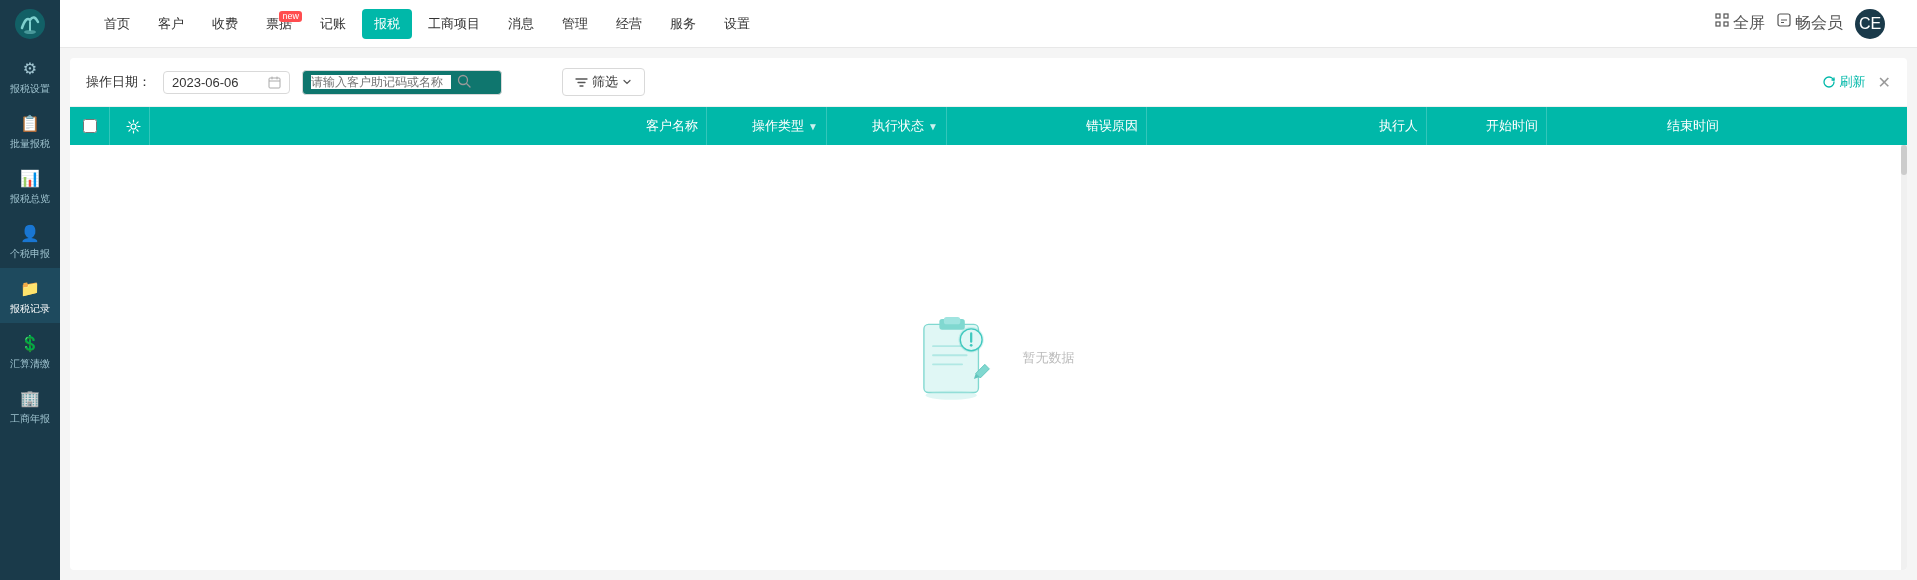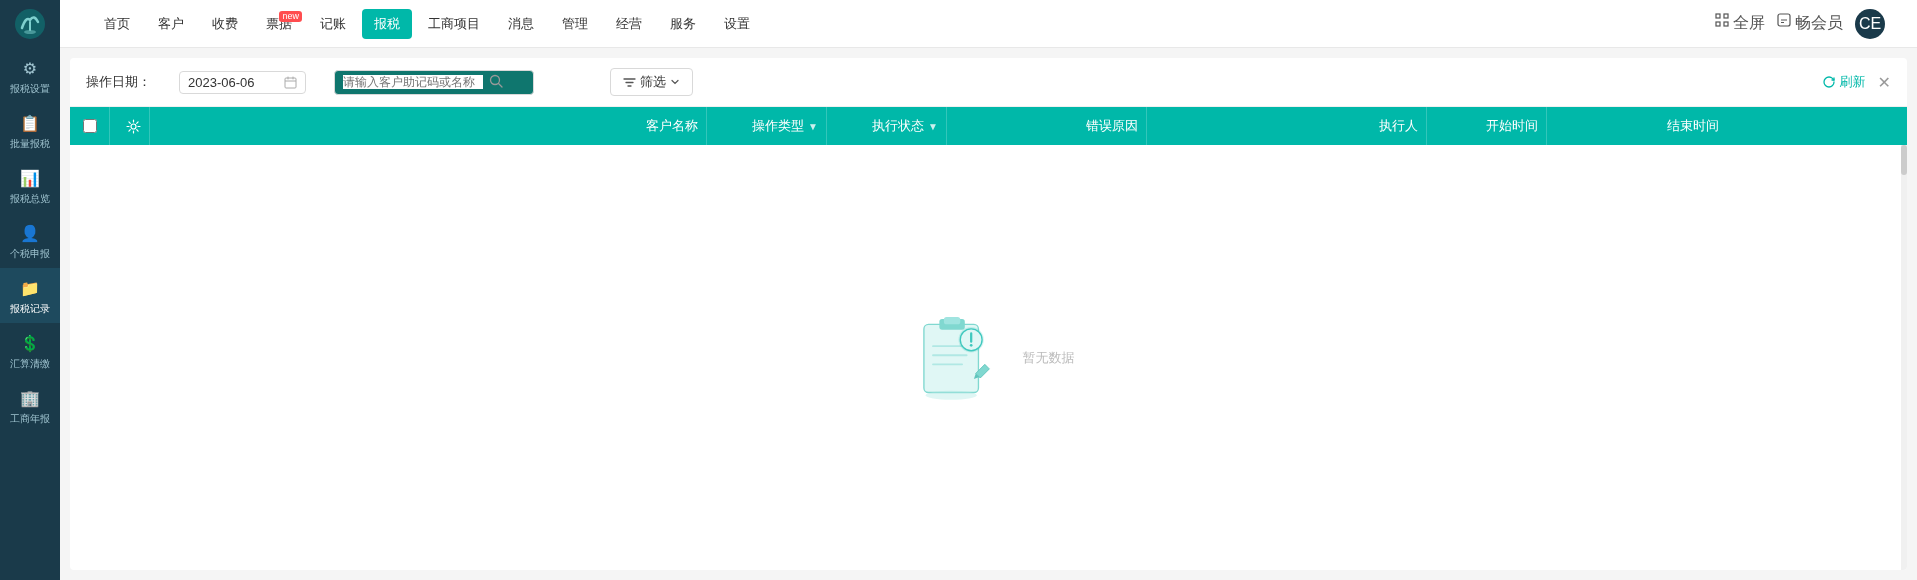--- a/index.html
+++ b/index.html
@@ -137,21 +137,21 @@
       display: flex;
       flex-direction: column;
       overflow: hidden;
     }
 
     
     .toolbar {
       display: flex;
       align-items: center;
       padding: 10px 16px;
-      gap: 28px;
+      gap: 12px;
       border-bottom: 1px solid #f0f0f0;
       flex-shrink: 0;
     }
     .toolbar-label {
       color: #333;
       font-size: 13px;
       white-space: nowrap;
     }
     .date-input-wrap {
       display: flex;

